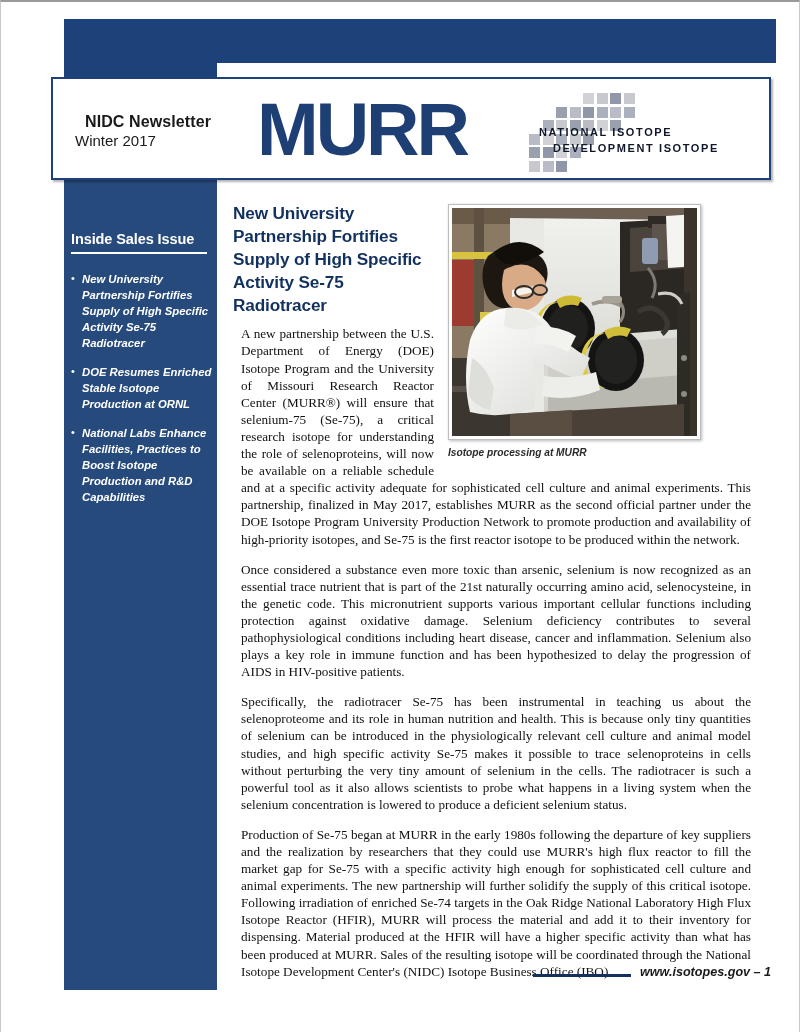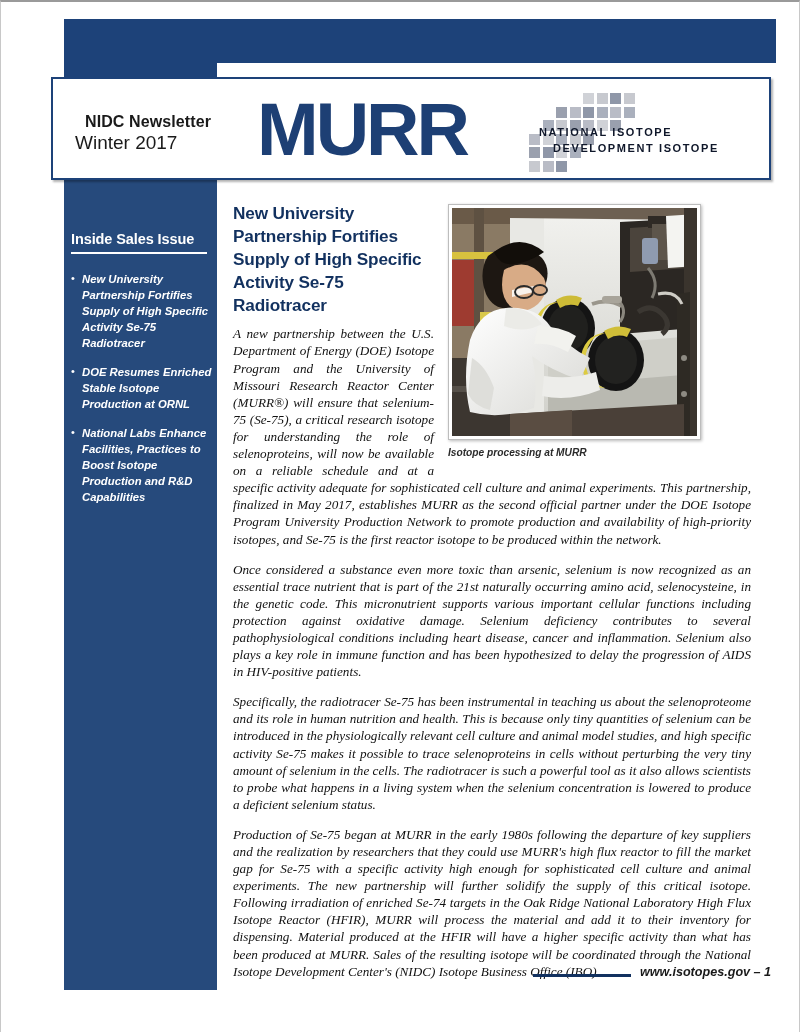--- a/index.html
+++ b/index.html
@@ -66,21 +66,21 @@
     font-size: 16px;
     font-weight: bold;
     color: #1a1a1a;
     letter-spacing: 0.1px;
     line-height: 1.28;
     white-space: nowrap;
   }
   #newsletter-issue {
     position: absolute;
     left: 22px; top: 52px;
-    font-size: 19px;
+    font-size: 15px;
     font-weight: normal;
     color: #1a1a1a;
     line-height: 1.28;
     white-space: nowrap;
   }
 
   
   #logo {
     position: absolute;
     left: 204px; top: 8px;
@@ -185,22 +185,21 @@
     letter-spacing: 0.25px;
     margin: 0 0 11px 0;
   }
 
   .body-text {
     font-family: "Liberation Serif", serif;
     font-size: 13.2px;
     line-height: 1.295;
     color: #111111;
     text-align: justify;
-    margin: 0 0 13px 0;
-    font-style: italic;
+    margin: 0 0 13px 8px;
   }
   #para-1 { margin-bottom: 13px; }
 
   
   #photo-figure {
     float: right;
     width: 303px;
     margin: 2px 0 6px 14px;
   }
   #photo-frame {

